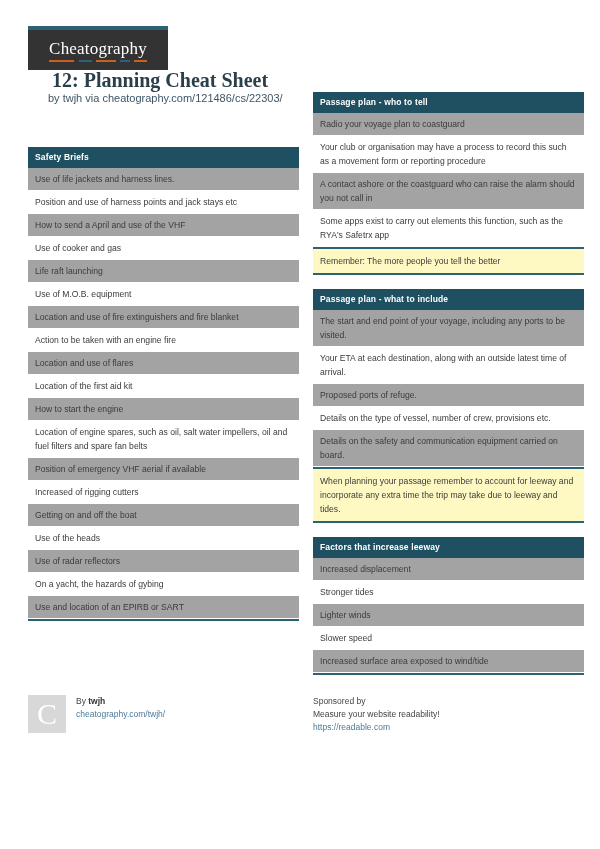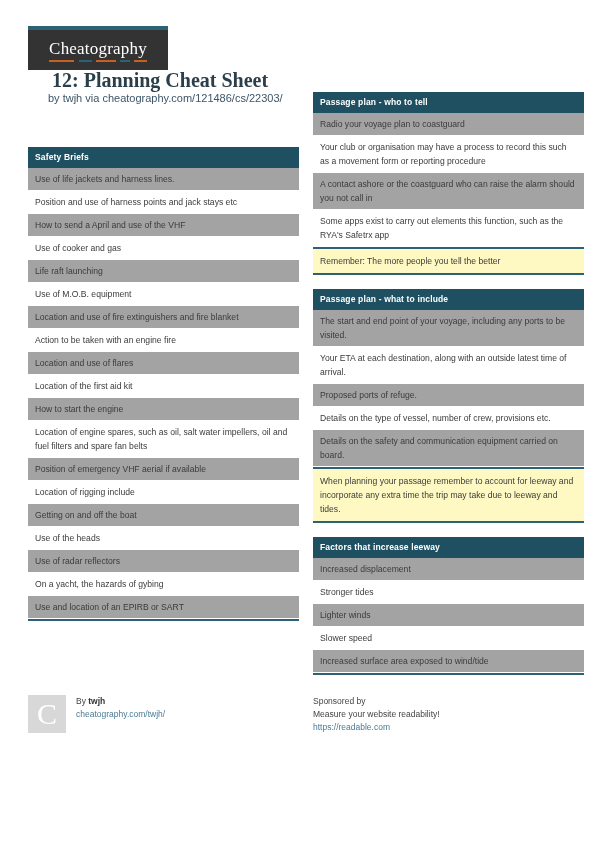--- a/index.html
+++ b/index.html
@@ -205,21 +205,21 @@
             <div class="row">Use of cooker and gas</div>
             <div class="row alt">Life raft launching</div>
             <div class="row">Use of M.O.B. equipment</div>
             <div class="row alt">Location and use of fire extinguishers and fire blanket</div>
             <div class="row">Action to be taken with an engine fire</div>
             <div class="row alt">Location and use of flares</div>
             <div class="row">Location of the first aid kit</div>
             <div class="row alt">How to start the engine</div>
             <div class="row">Location of engine spares, such as oil, salt water impellers, oil and fuel filters and spare fan belts</div>
             <div class="row alt">Position of emergency VHF aerial if available</div>
-            <div class="row">Location of rigging include</div>
+            <div class="row">Increased of rigging cutters</div>
             <div class="row alt">Getting on and off the boat</div>
             <div class="row">Use of the heads</div>
             <div class="row alt">Use of radar reflectors</div>
             <div class="row">On a yacht, the hazards of gybing</div>
             <div class="row alt">Use and location of an EPIRB or SART</div>
           </div>
       </div>
     </div>
 
     <div class="col">

